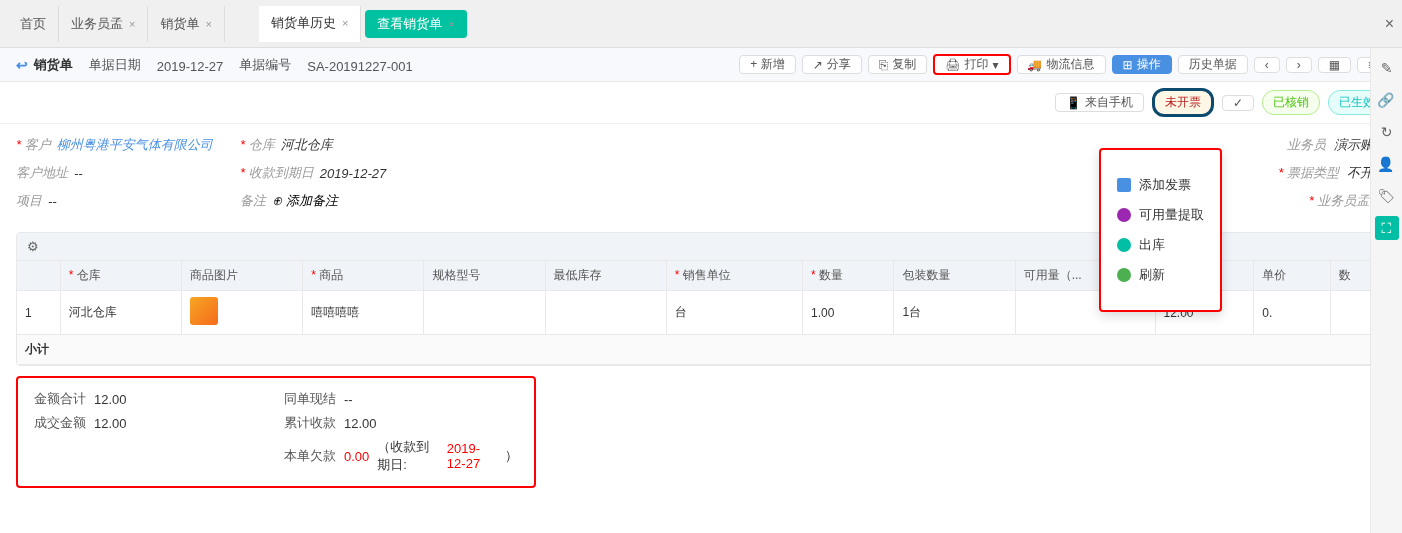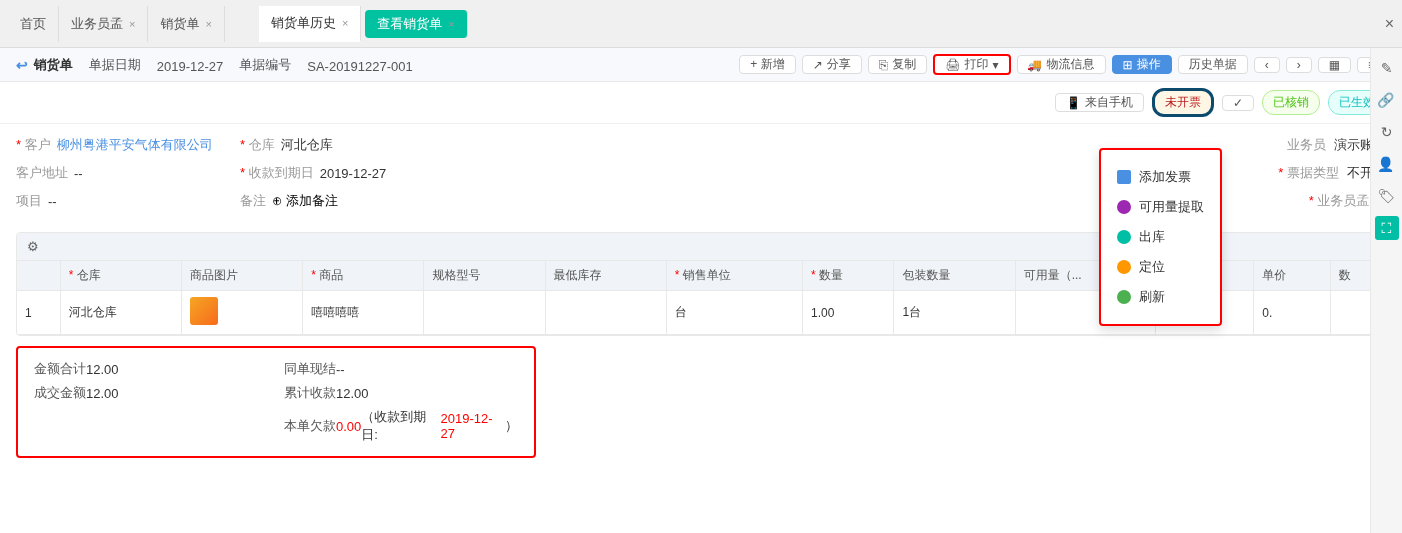--- a/index.html
+++ b/index.html
@@ -40,21 +40,21 @@
     }
     .btn {
       display: flex; align-items: center; gap: 4px; padding: 0 10px; border-radius: 4px;
       cursor: pointer; font-size: 12px; border: 1px solid #ddd; background: #fff; color: #555;
     }
     .btn.highlight { border: 2px solid red; }
     .btn-operations { background: #4a90e2; color: #fff; border-color: #4a90e2; }
 
     
     .form-area { padding: 12px 16px; background: #fff; }
-    .form-row { display: flex; align-items: flex-end; margin-bottom: 10px; gap: 24px; }
+    .form-row { display: flex; align-items: flex-end; margin-bottom: 10px; gap: 24px; font-style: italic; }
     .form-field { display: flex; align-items: center; gap: 6px; min-width: 200px; }
     .form-label { color: #999; font-size: 13px; white-space: nowrap; }
     .form-label.required::before { content: '* '; color: red; }
     .form-value { color: #333; font-size: 13px; }
     .form-value.link { color: #4a90e2; cursor: pointer; }
     .operator-area { margin-left: auto; display: flex; align-items: center; gap: 8px; }
 
     
     .table-area { margin: 0 16px; border: 1px solid #e8e8e8; border-radius: 4px; overflow: hidden; }
     .table-toolbar { display: flex; align-items: center; background: #f0f4f8; padding: 6px 10px; border-bottom: 1px solid #e8e8e8; }
@@ -71,21 +71,21 @@
     .payment-box {
       margin: 10px 16px;
       border: 2px solid red;
       border-radius: 4px;
       padding: 12px 16px;
       background: #fff;
       width: 520px;
     }
     .payment-title { font-weight: bold; font-size: 14px; margin-bottom: 10px; }
     .payment-grid { display: grid; grid-template-columns: 1fr 1fr; gap: 6px 16px; }
-    .payment-item { display: flex; align-items: center; font-size: 13px; }
+    .payment-item { display: flex; align-items: center; gap: 8px; font-size: 13px; }
     .payment-label { color: #555; white-space: nowrap; }
     .payment-value { color: #333; }
     .payment-value.red { color: red; }
     .payment-value.date { color: red; }
 
     
     .right-sidebar {
       position: absolute; right: 0; top: 0; width: 32px; height: 100%;
       background: #f5f5f5; border-left: 1px solid #e8e8e8;
       display: flex; flex-direction: column; align-items: center; padding: 8px 0; gap: 8px;
@@ -112,21 +112,21 @@
     .dropdown-popup {
       position: absolute;
       top: 100px;
       right: 180px;
       background: #fff;
       border: 2px solid red;
       border-radius: 4px;
       box-shadow: 0 4px 12px rgba(0,0,0,0.15);
       z-index: 100;
       min-width: 120px;
-      padding: 12px 0;
+      padding: 20px 0;
     }
     .dropdown-item {
       display: flex; align-items: center; gap: 8px;
       padding: 6px 16px; cursor: pointer; font-size: 13px; color: #333;
     }
     .dropdown-item .item-icon { width: 14px; height: 14px; border-radius: 2px; display: inline-block; }
     .dropdown-item .item-icon.blue { background: #4a90e2; }
     .dropdown-item .item-icon.teal { background: #00bfa5; border-radius: 50%; }
     .dropdown-item .item-icon.purple { background: #9c27b0; border-radius: 50%; }
     .dropdown-item .item-icon.orange { background: #ff9800; border-radius: 50%; }
@@ -297,20 +297,23 @@
             <td></td>
             <td></td>
             <td>台</td>
             <td>1.00</td>
             <td>1台</td>
             <td></td>
             <td>12.00</td>
             <td>0.</td>
             <td></td>
           </tr>
+          <tr class="subtotal-row">
+            <td colspan="13">小计</td>
+          </tr>
         </tbody>
       </table>
     </div>
 
     <div class="payment-box">
       <div class="payment-grid">
         <div class="payment-item">
           <span class="payment-label">金额合计</span>
           <span class="payment-value">12.00</span>
         </div>
@@ -341,24 +344,20 @@
         <span class="item-icon blue"></span>
         <span>添加发票</span>
       </div>
       <div class="dropdown-item">
         <span class="item-icon purple"></span>
         <span>可用量提取</span>
       </div>
       <div class="dropdown-item">
         <span class="item-icon teal"></span>
         <span>出库</span>
-      </div>
-      <div class="dropdown-item">
-        <span class="item-icon orange"></span>
-        <span>定位</span>
       </div>
       <div class="dropdown-item">
         <span class="item-icon green"></span>
         <span>刷新</span>
       </div>
     </div>
 
     <div class="right-sidebar">
       <div class="sidebar-icon">✎</div>
       <div class="sidebar-icon">🔗</div>

